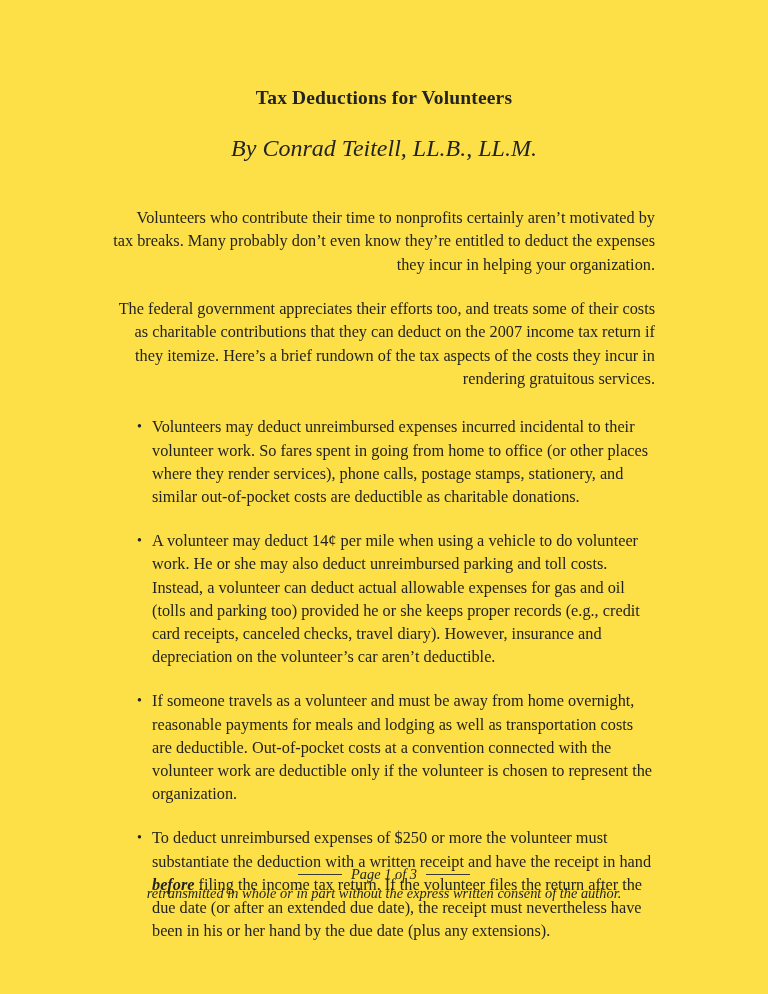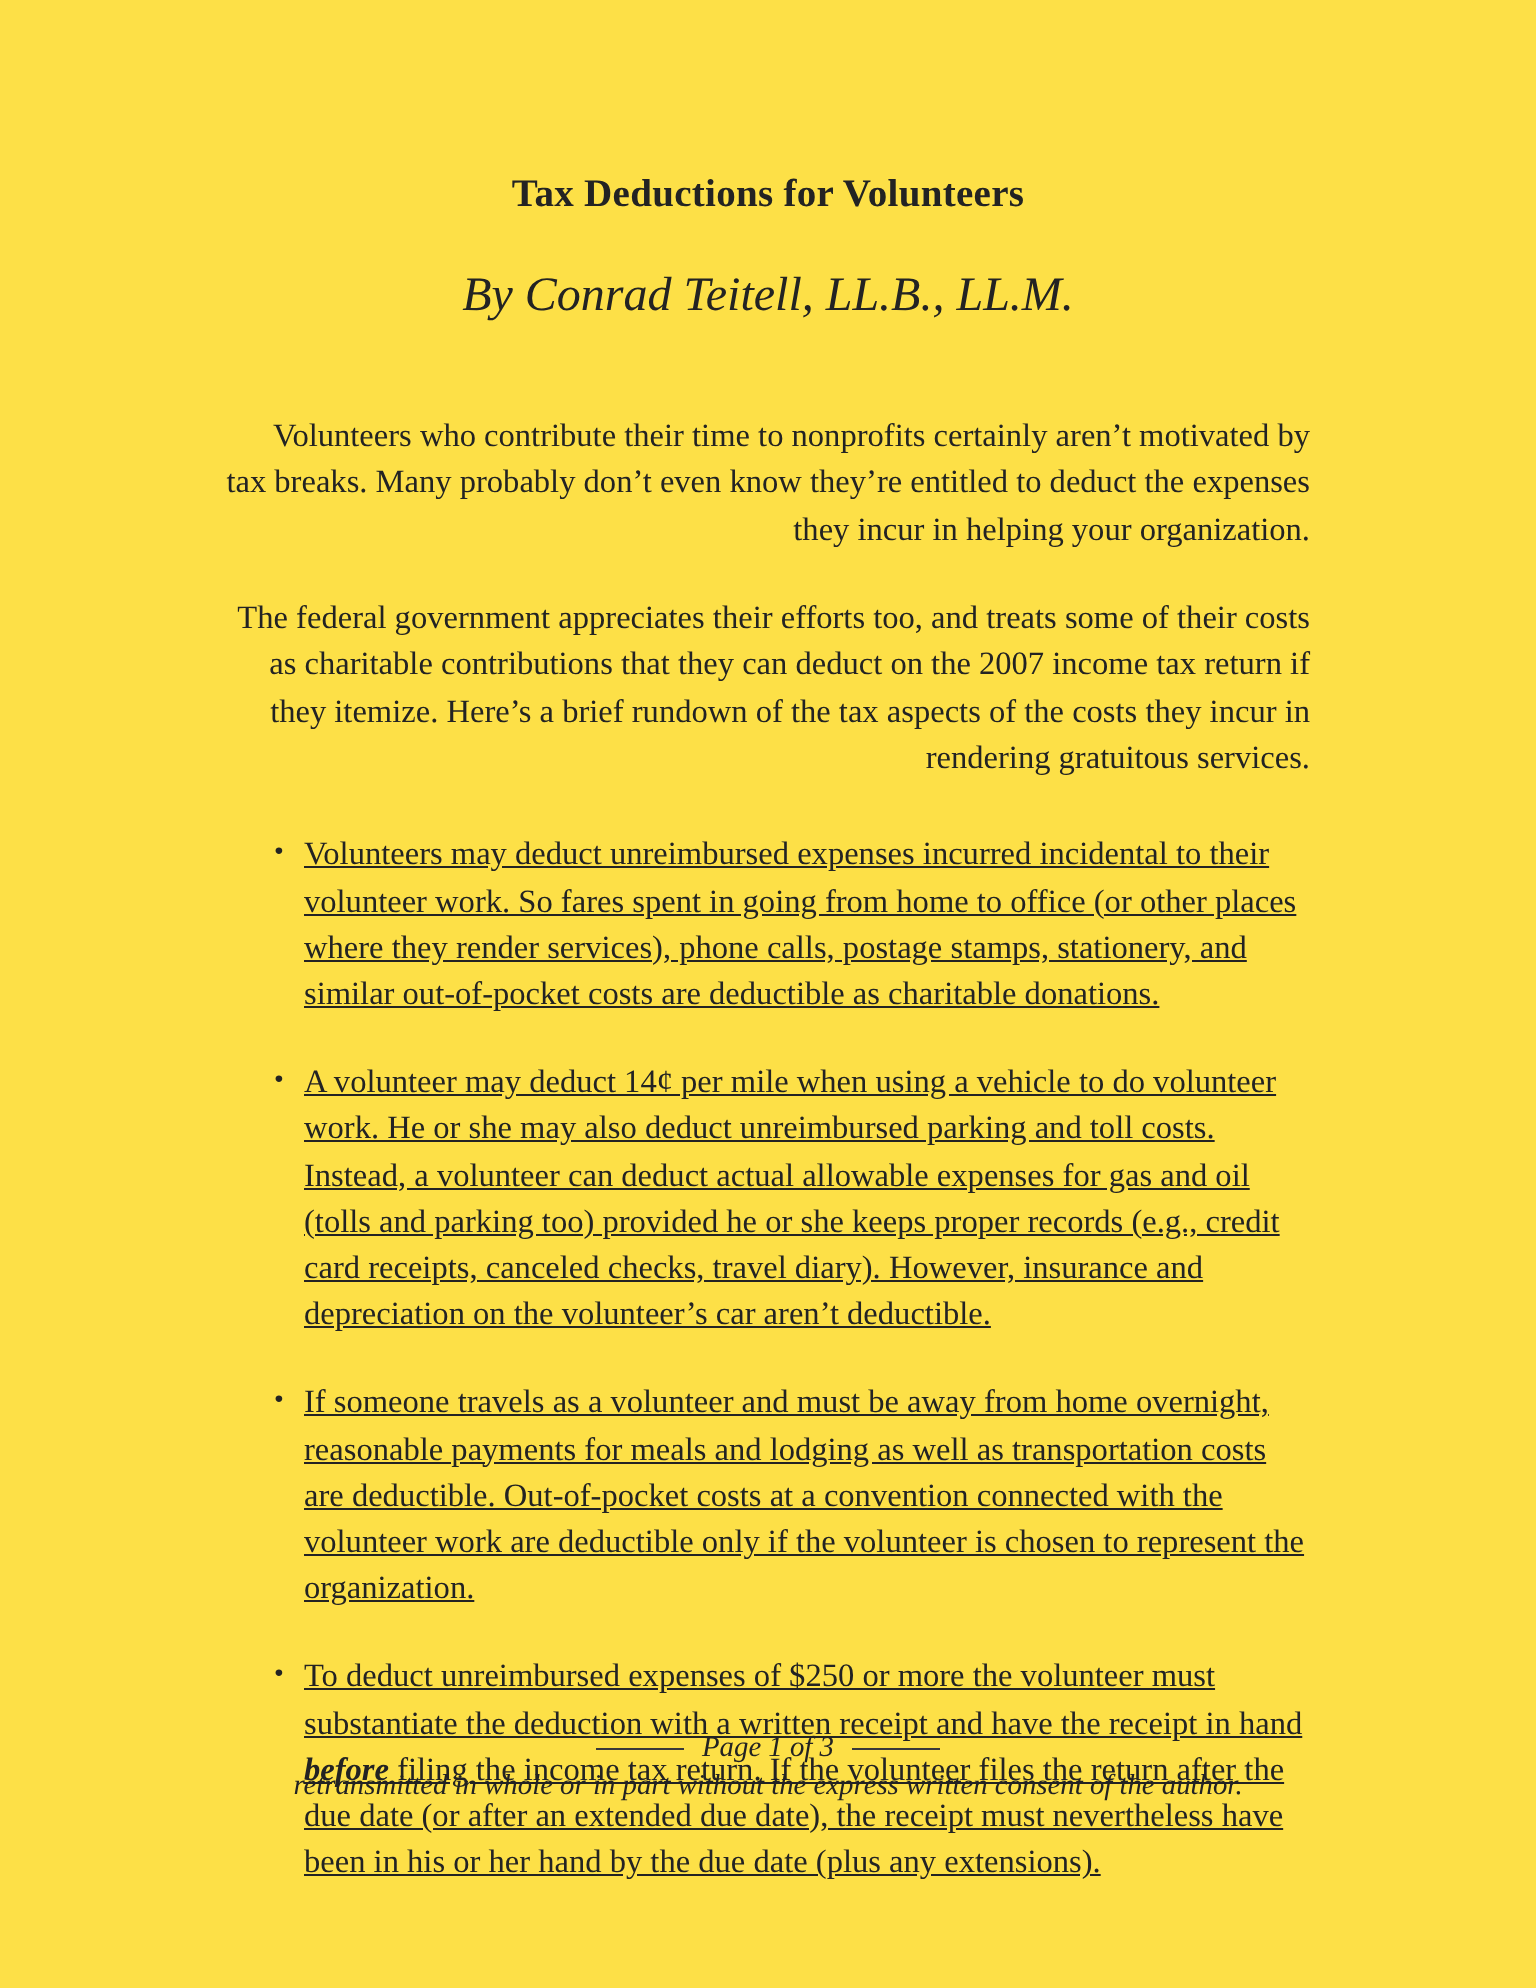--- a/index.html
+++ b/index.html
@@ -73,21 +73,21 @@
     line-height: 23.3px;
   }
   .bullet-item:last-child { margin-bottom: 0; }
   .bullet-marker {
     position: absolute;
     left: 24px;
     top: 0;
     font-size: 14px;
     line-height: 23.3px;
   }
-  .bullet-text { display: block; text-decoration: underline; }
+  .bullet-text { display: block; }
   .em-bold-italic {
     font-weight: bold;
     font-style: italic;
   }
 
   
   .footer {
     position: absolute;
     left: 113px;
     top: 866px;

